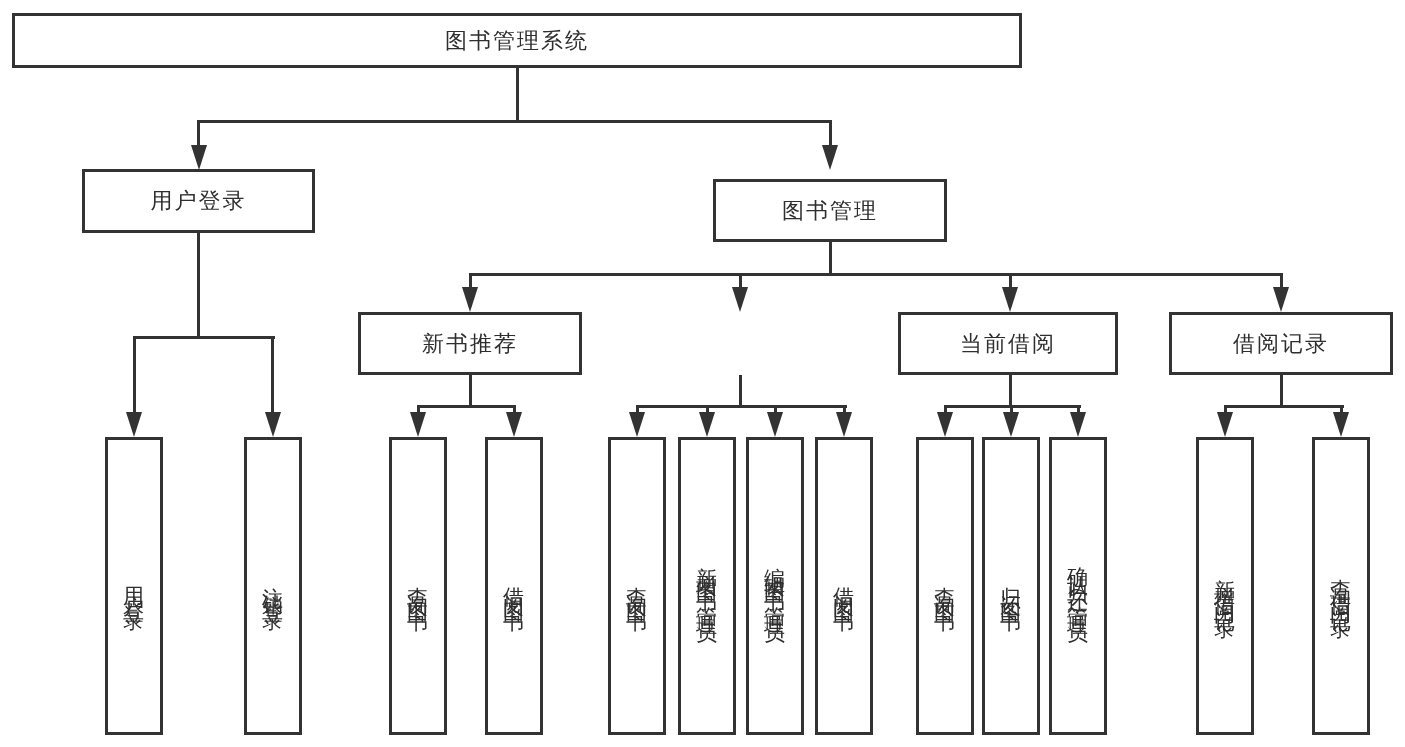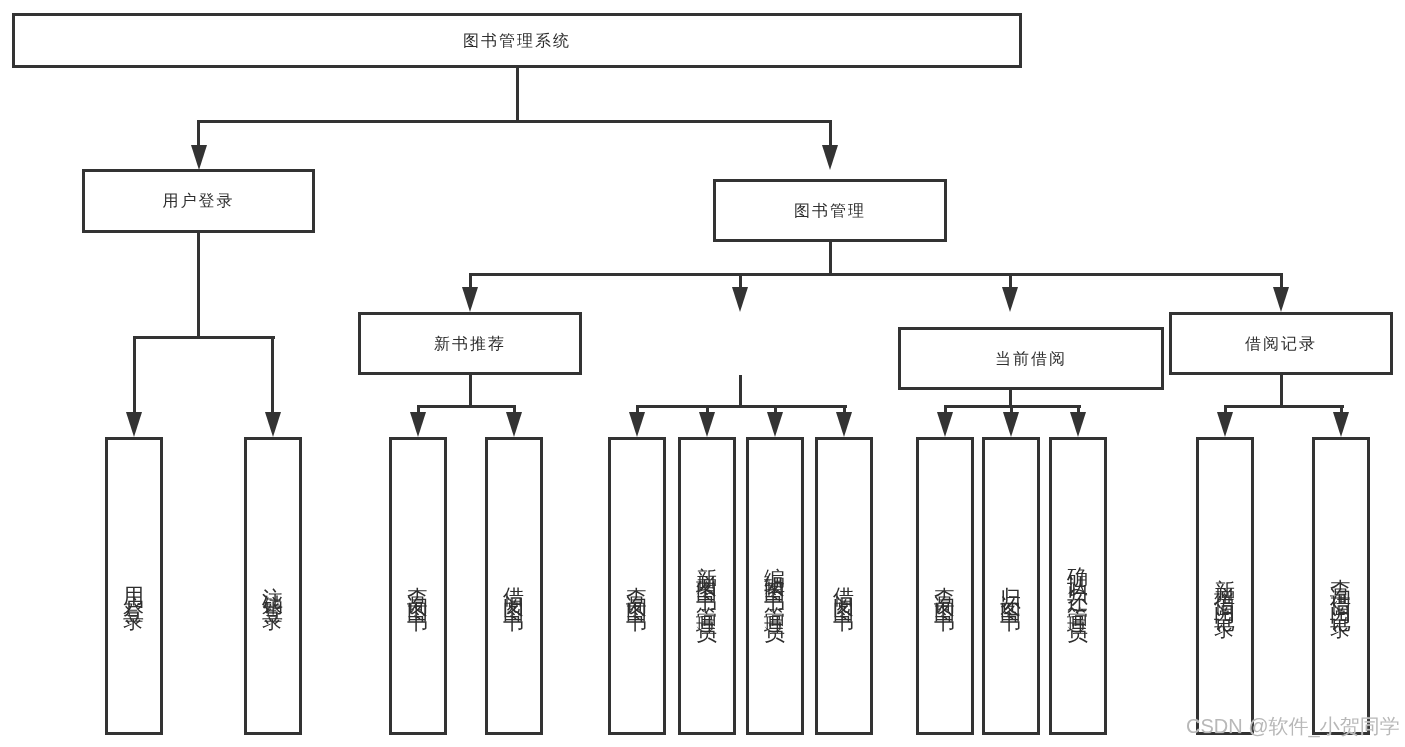--- a/index.html
+++ b/index.html
@@ -22,21 +22,21 @@
     position: absolute;
     background: var(--bg);
     border: 3px solid var(--line);
     box-sizing: border-box;
     display: flex;
     align-items: center;
     justify-content: center;
     z-index: 2;
   }
   .box.h span {
-    font-size: 16px;
+    font-size: 22px;
     letter-spacing: 2px;
     white-space: nowrap;
     line-height: 1;
   }
   .box.v span {
     writing-mode: vertical-rl;
     text-orientation: mixed;
     font-size: 21px;
     letter-spacing: 8px;
     line-height: 1;
@@ -103,21 +103,21 @@
   <div class="line" style="left:738.5px;top:275px;width:3px;height:14px;"></div>
   <div class="arrow" style="left:732px;top:287px;"></div>
   <div class="line" style="left:1008.5px;top:275px;width:3px;height:14px;"></div>
   <div class="arrow" style="left:1002px;top:287px;"></div>
   <div class="line" style="left:1279.5px;top:275px;width:3px;height:14px;"></div>
   <div class="arrow" style="left:1273px;top:287px;"></div>
 
   <div class="box h" style="left:358px;top:312px;width:224px;height:63px;">
     <span>新书推荐</span>
   </div>
-  <div class="box h" style="left:898px;top:312px;width:266px;height:63px;margin-top:15px;">
+  <div class="box h" style="left:898px;top:312px;width:220px;height:63px;">
     <span>当前借阅</span>
   </div>
   <div class="box h" style="left:1169px;top:312px;width:224px;height:63px;">
     <span>借阅记录</span>
   </div>
 
   <div class="line" style="left:468.5px;top:375px;width:3px;height:33px;"></div>
   <div class="line" style="left:416.5px;top:405px;width:99px;height:3px;"></div>
   <div class="line" style="left:416.5px;top:407px;width:3px;height:7px;"></div>
   <div class="arrow" style="left:410px;top:412px;"></div>
@@ -188,15 +188,14 @@
     <span>确认归还（管理员）</span>
   </div>
 
   <div class="box v" style="left:1196px;top:437px;width:58px;height:298px;">
     <span>新增借阅记录</span>
   </div>
   <div class="box v" style="left:1312px;top:437px;width:58px;height:298px;">
     <span>查询借阅记录</span>
   </div>
 
-  <div class="watermark">CSDN @软件_小贺同学</div>
 
 </div>
 
 </body></html>

